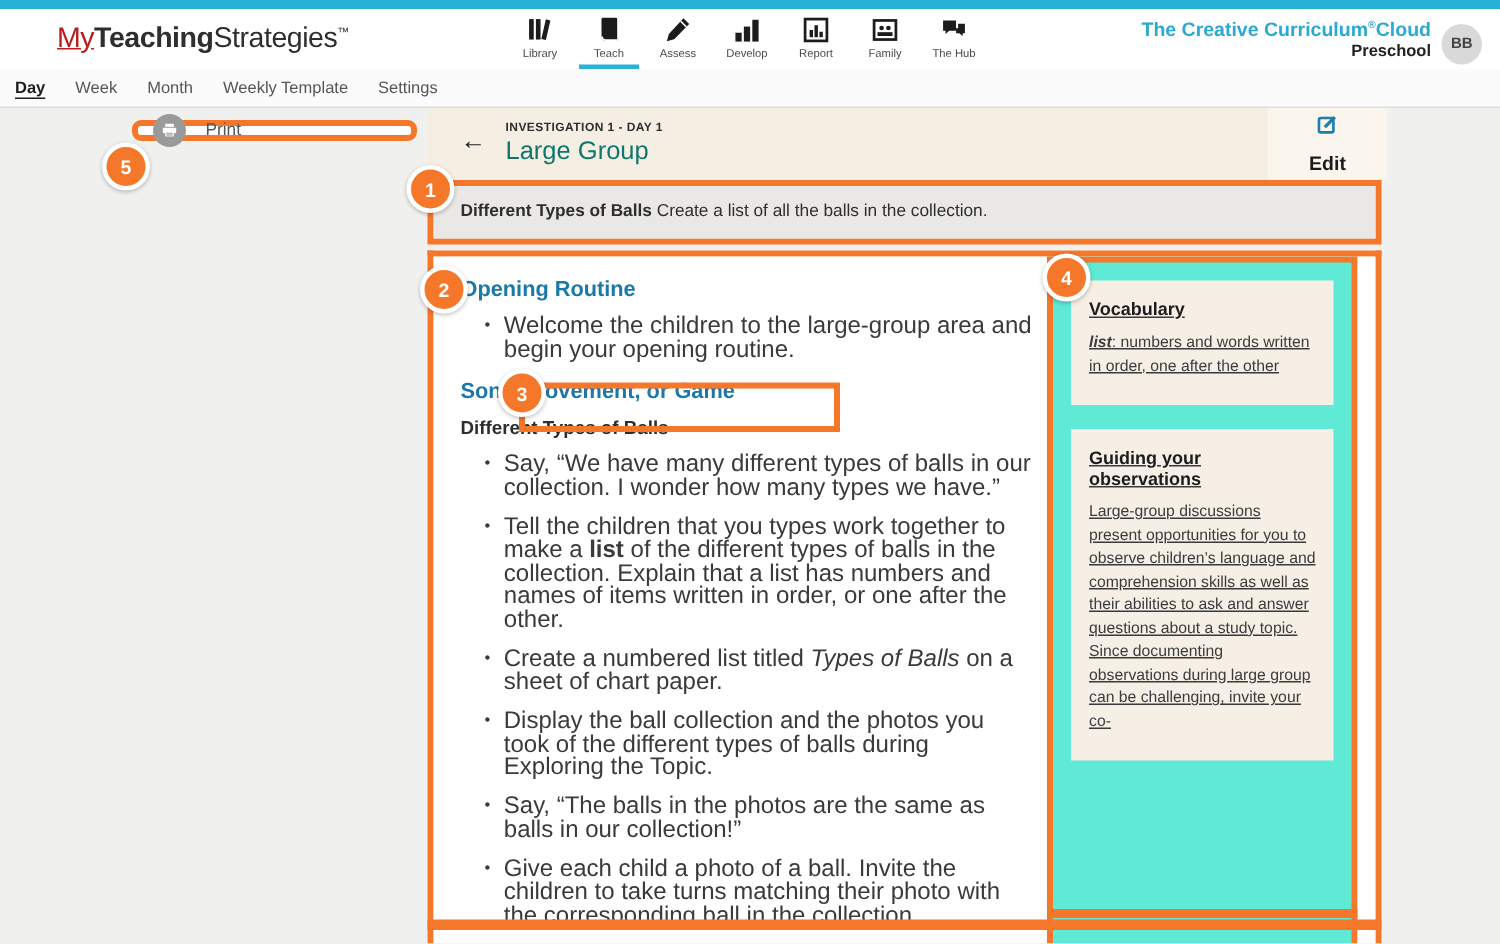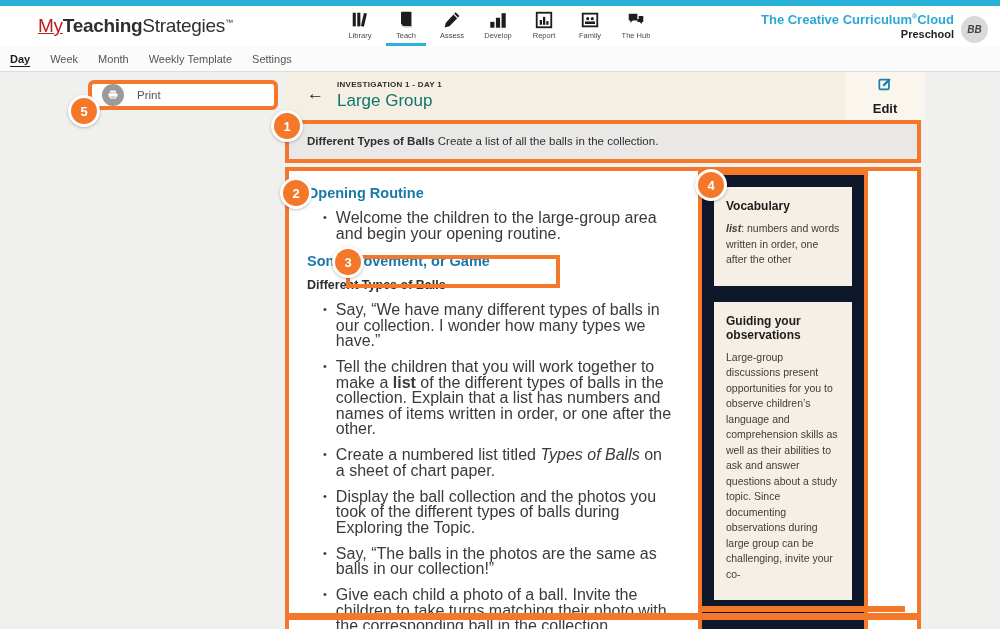--- a/index.html
+++ b/index.html
@@ -17,28 +17,28 @@
   .mainnav { position:absolute; left:337px; top:0; height:40px; display:flex; }
   .nav-item { width:46px; height:40px; text-align:center; cursor:pointer; position:relative; padding-top:4px; }
   .nav-item svg { height:20px; width:22px; display:block; margin:0 auto; }
   .nav-label { font-size:7.5px; color:#4a4a4a; margin-top:1px; white-space:nowrap; }
   .nav-item.active::after { content:""; position:absolute; left:3px; right:3px; bottom:0; height:3px; background:#29b2d8; }
 
   .prodblock { position:absolute; right:46px; top:6px; text-align:right; }
   .prodname { font-size:13px; color:#2aa9d2; font-weight:600; }
   .prodname sup { font-size:7px; }
   .sitelevel { font-size:11px; font-weight:700; color:#222; margin-top:1px; }
-  .avatar { position:absolute; right:12px; top:10px; width:27px; height:27px; border-radius:50%; background:#d9d9d9; color:#444; font-size:10px; font-weight:700; display:flex; align-items:center; justify-content:center; cursor:pointer;font-style:italic; }
+  .avatar { position:absolute; right:12px; top:10px; width:27px; height:27px; border-radius:50%; background:#d9d9d9; color:#444; font-size:10px; font-weight:700; display:flex; align-items:center; justify-content:center; cursor:pointer; }
 
   .subnav { position:absolute; left:0; top:46px; width:1000px; height:26px; background:#fbfbfb; border-bottom:1px solid #dedede; display:flex; align-items:center; padding-left:10px; }
   .subnav-item { font-size:11px; color:#555; margin-right:20px; cursor:pointer; white-space:nowrap; }
   .subnav-item.active { font-weight:700; color:#1c1c1c; text-decoration:underline; text-underline-offset:3px; }
 
   
-  .print-box { position:absolute; left:88px; top:80px; width:190px; height:30px; background:#fff; border:4px solid #f4772a; border-radius:6px; display:flex; align-items:center; cursor:pointer; z-index:3; }
+  .print-box { position:absolute; left:88px; top:80px; width:190px; height:14px; background:#fff; border:4px solid #f4772a; border-radius:6px; display:flex; align-items:center; cursor:pointer; z-index:3; }
   .print-ic { width:22px; height:22px; border-radius:50%; background:#9a9a9a; margin-left:10px; flex:none; display:flex; align-items:center; justify-content:center; }
   .print-label { font-size:11.5px; color:#555; margin-left:13px; }
 
   
   .lesson-header { position:absolute; left:285px; top:72px; width:640px; height:48px; background:#f5eee3; }
   .back-arrow { position:absolute; left:22px; top:12px; font-size:17px; color:#1c1c1c; cursor:pointer; }
   .lh-text { position:absolute; left:52px; top:8px; }
   .kicker { font-size:8px; font-weight:700; letter-spacing:.3px; color:#2e2e2e; }
   .lesson-title { font-size:17px; color:#0f766e; margin-top:2px; }
   .edit-btn { position:absolute; right:0; top:0; width:80px; height:48px; background:#faf5ed; display:flex; align-items:center; justify-content:center; gap:6px; cursor:pointer;flex-direction:column; }
@@ -48,34 +48,34 @@
   .obox { position:absolute; border:4px solid #f4772a; pointer-events:none; }
   .box1 { left:285px; top:120px; width:636px; height:43px; z-index:2; }
   .box1-inner { width:100%; height:100%; background:#e9e8e6; font-size:11.5px; line-height:35px; padding-left:18px; color:#2e2e2e; white-space:nowrap; overflow:hidden; }
   .box2 { left:285px; top:167px; width:636px; height:462px; border-bottom:none; background:#fff; display:flex; overflow:hidden; z-index:1; pointer-events:auto; }
   .box3 { left:346px; top:255px; width:214px; height:33px; z-index:4; }
   .bar-orange { position:absolute; background:#f4772a; z-index:4; pointer-events:none; }
   .box4-bottom { left:698px; top:606px; width:207px; height:6px; }
   .box2-bottom { left:285px; top:613px; width:636px; height:7px; }
 
   
-  .main-col { width:409px; padding:12px 24px 0 18px; background:#fff; }
+  .main-col { width:409px; padding:12px 9px 0 18px; background:#fff; }
   .h-blue { font-size:14.5px; font-weight:700; color:#1a79a8; margin:12px 0 9px; }
   .h-blue.first { margin-top:2px; }
   .sub-h { font-size:12.5px; font-weight:700; color:#2e2e2e; margin:3px 0 10px; }
   .li { display:flex; font-size:16px; line-height:15.5px; margin-bottom:10.5px; color:#3a3a3a; }
   .li::before { content:"•"; flex:none; margin-left:16px; margin-right:9px; font-size:11px; }
   .mm-link { color:#1a79a8; font-weight:700; text-decoration:underline; cursor:pointer; }
   .mm-link .it { font-style:italic; }
   .mm-ic { display:inline-block; vertical-align:-1px; margin:0 4px 0 1px; }
   .b { font-weight:700; }
   .it { font-style:italic; }
 
   
-  .box4 { width:170px; border:4px solid #f4772a; border-bottom:none; background:#0f172a; }
+  .box4 { width:207px; border:4px solid #f4772a; border-bottom:none; background:#5eead4;text-decoration:underline; }
   .side-strip { width:12px; background:#fff; }
   .card { margin:12px 12px 16px; background:#f5efe5; padding:12px 12px 18px; }
   .card-h { font-size:12px; font-weight:700; color:#1c1c1c; margin-bottom:8px; }
   .card-t { font-size:10.5px; line-height:15.5px; color:#3c3c3c; }
   .term { font-style:italic; font-weight:700; }
 
   
   .co { position:absolute; width:32px; height:32px; border-radius:50%; background:#f4772a; border:3px solid #fff; color:#fff; font-size:13px; font-weight:700; display:flex; align-items:center; justify-content:center; z-index:6; box-shadow:0 1px 3px rgba(0,0,0,.25); pointer-events:none; }
   .co1 { left:271px; top:110px; }
   .co2 { left:280px; top:177px; }
@@ -212,21 +212,21 @@
       </div>
 
     <div class="h-blue">Song, Movement, or Game</div>
 
     <div class="sub-h">Different Types of Balls</div>
 
     <div class="li">
         <span>Say, “We have many different types of balls in our collection. I wonder how many types we have.”</span>
       </div>
     <div class="li">
-        <span><span>Tell the children that you will work together to make a </span><span class="b">list</span><span> of the different types of balls in the collection. Explain that a list has numbers and names of items written in order, or one after the other.</span></span>
+        <span><span>Tell the children that you types work together to make a </span><span class="b">list</span><span> of the different types of balls in the collection. Explain that a list has numbers and names of items written in order, or one after the other.</span></span>
       </div>
     <div class="li">
         <span><span>Create a numbered list titled </span><span class="it">Types of Balls</span><span> on a sheet of chart paper.</span></span>
       </div>
     <div class="li">
         <span>Display the ball collection and the photos you took of the different types of balls during Exploring the Topic.</span>
       </div>
     <div class="li">
         <span>Say, “The balls in the photos are the same as balls in our collection!”</span>
       </div>

